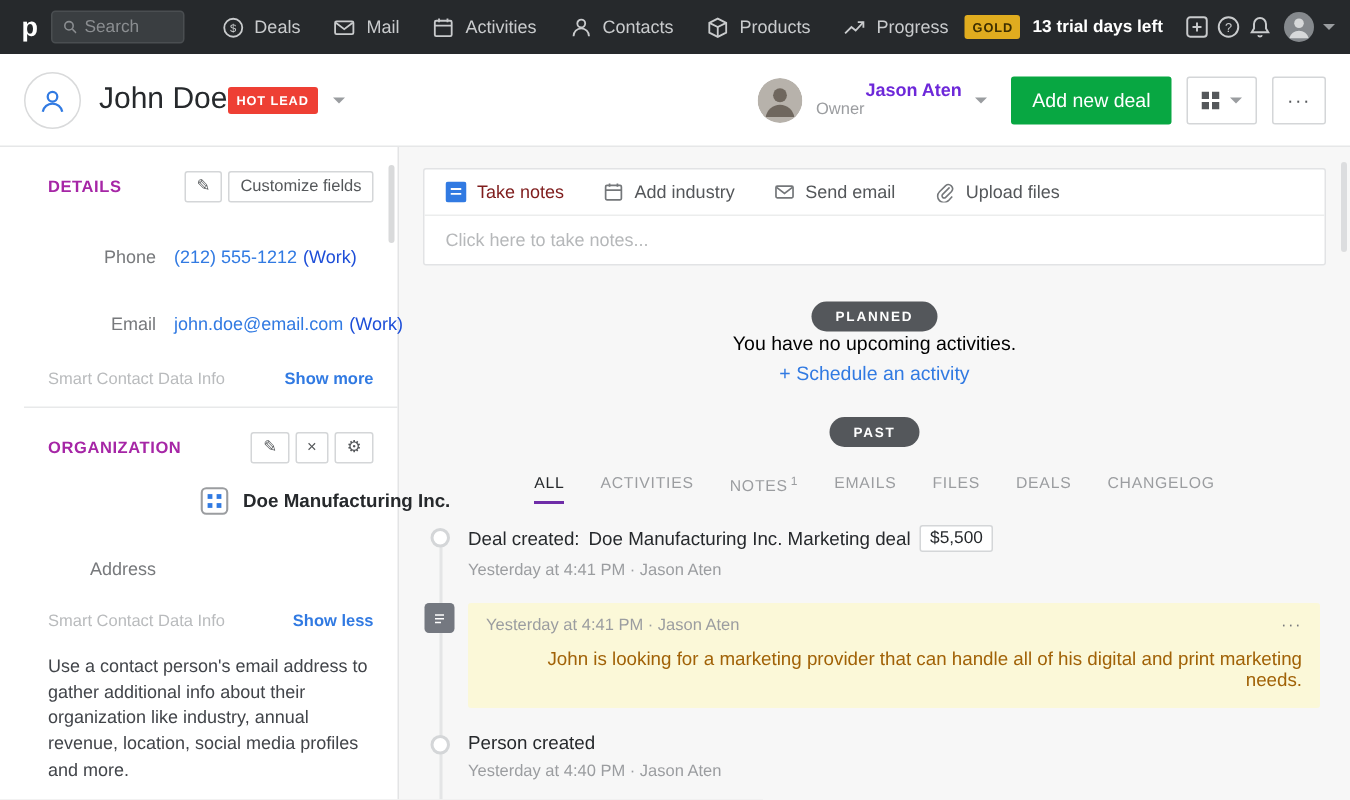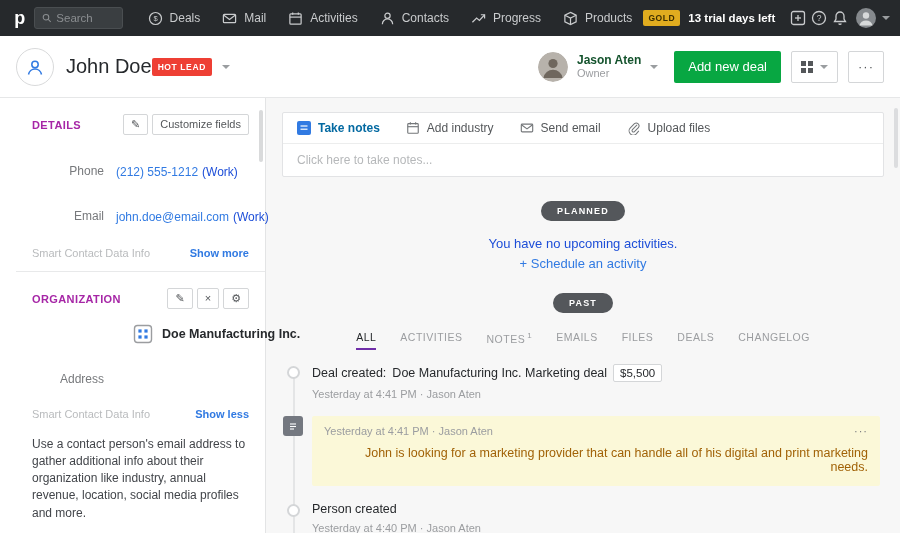--- a/index.html
+++ b/index.html
@@ -22,21 +22,21 @@
   .tn-avatar { display:flex; align-items:center; gap:5px; margin-left:4px; cursor:pointer; }
   .caret { width:0; height:0; border-left:4px solid transparent; border-right:4px solid transparent; border-top:4px solid #9a9da0; display:inline-block; }
 
   
   .pagehead { height:62px; background:#fff; display:flex; align-items:center; padding:0 16px; border-bottom:1px solid #e6e7e8; }
   .person-avatar { width:38px; height:38px; border-radius:50%; border:1px solid #d9dadb; display:flex; align-items:center; justify-content:center; flex-shrink:0; }
   .page-title { font-size:20px; color:#26292c; margin:0 0 0 12px; font-weight:400; }
   .hot-lead { background:#ee3f34; color:#fff; font-size:8.5px; font-weight:700; padding:4px 6px; border-radius:2px; letter-spacing:.6px; margin-right:10px; }
   .owner { display:flex; align-items:center; gap:9px; margin-right:16px; cursor:pointer; }
   .owner-avatar { width:30px; height:30px; border-radius:50%; overflow:hidden; flex-shrink:0; }
-  .owner-name { font-size:12px; font-weight:700; color:#14532d; line-height:1.2; }
+  .owner-name { font-size:12px; font-weight:700; color:#6d28d9; line-height:1.2;margin-left:33px; }
   .owner-role { font-size:11px; color:#9b9da0; line-height:1.2; }
   .btn-green { background:#08a742; color:#fff; font-size:13px; padding:0 14px; height:32px; border:none; border-radius:2px; cursor:pointer; font-family:inherit; }
   .btn-split { display:flex; align-items:center; gap:7px; border:1px solid #d4d6d8; background:#fff; height:32px; padding:0 9px; border-radius:2px; margin-left:10px; cursor:pointer; }
   .btn-more { border:1px solid #d4d6d8; background:#fff; height:32px; padding:0 9px; border-radius:2px; margin-left:10px; font-size:13px; color:#54575a; cursor:pointer; letter-spacing:1px; font-family:inherit; }
 
   
   .bodyarea { display:flex; height:435px; background:#f7f7f7; }
 
   
   .sidebar { width:266px; background:#fff; border-right:1px solid #e3e4e5; position:relative; flex-shrink:0;padding-left:16px; }
@@ -60,26 +60,26 @@
   .org-desc { color:#42454a; font-size:12px; line-height:1.42; margin-top:16px; }
   .btn-blue { background:#000000; color:#fff; font-size:11.5px; font-weight:700; border:none; border-radius:2px; padding:7px 10px; margin-top:14px; cursor:pointer; font-family:inherit; }
   .section-partial { padding:10px 16px 0; display:flex; justify-content:flex-end; }
 
   
   .main { flex:1; position:relative; overflow:hidden; }
   .main-scroll-thumb { position:absolute; right:2px; top:10px; width:4px; height:60px; background:#dcdddf; border-radius:2px; }
   .toolbar-card { margin:14px 16px 0; background:#fff; border:1px solid #e2e3e5; border-radius:2px; }
   .toolbar-tabs { display:flex; align-items:center; gap:26px; padding:8px 14px; border-bottom:1px solid #eceded; }
   .tab-item { display:flex; align-items:center; gap:7px; font-size:12px; color:#54575a; cursor:pointer; }
-  .tab-item.active span { color:#0369a1; font-weight:700; }
+  .tab-item.active span { color:#7f1d1d; font-weight:400; }
   .notes-input { padding:9px 14px; color:#b6b8ba; font-size:12px; cursor:text; }
   .pill { margin:0 auto; background:#54575b; color:#fff; font-size:9px; font-weight:700; letter-spacing:1.2px; padding:5px 16px; border-radius:11px; width:max-content; }
   .pill-planned { margin-top:24px; }
   .pill-past { margin-top:22px; }
-  .empty-text { text-align:center; font-size:13px; color:#1d4ed8; margin-top:15px; }
+  .empty-text { text-align:center; font-size:13px; color:#000000; }
   .schedule-link { text-align:center; font-size:13px; color:#317ae2; margin-top:5px; cursor:pointer; }
   .filter-tabs { display:flex; justify-content:center; gap:24px; margin-top:18px; font-size:10.5px; letter-spacing:.5px; color:#9b9da0; }
   .filter-tab { padding-bottom:5px; cursor:pointer; }
   .filter-tab.active { color:#26292c; border-bottom:2px solid #6f2da8; }
   .filter-count { font-size:8px; vertical-align:super; margin-left:2px; }
   .timeline { position:relative; margin:14px 20px 0 10px; }
   .tl-line { position:absolute; left:17px; top:8px; height:400px; width:2px; background:#e4e5e6; }
   .tl-item { display:flex; margin-bottom:16px; position:relative; }
   .tl-marker { width:36px; flex-shrink:0; display:flex; justify-content:flex-start; padding-left:11px; }
   .tl-circle { width:13px; height:13px; border-radius:50%; background:#fff; border:2px solid #d4d6d8; margin-top:2px; }
@@ -134,32 +134,32 @@
     </div>
     <div class="nav-item">
       <svg width="15" height="15" viewBox="0 0 16 16">
           <circle cx="8" cy="5" r="2.8" fill="none" stroke="currentColor" stroke-width="1.3"></circle>
           <path d="M2.5 14 a5.5 5.5 0 0 1 11 0" fill="none" stroke="currentColor" stroke-width="1.3"></path>
         </svg>
       <span>Contacts</span>
     </div>
     <div class="nav-item">
       <svg width="15" height="15" viewBox="0 0 16 16">
-          <polyline points="1.5,12 6,7.5 9,10 14.5,4" fill="none" stroke="currentColor" stroke-width="1.3"></polyline>
-          <polyline points="10.5,4 14.5,4 14.5,8" fill="none" stroke="currentColor" stroke-width="1.3"></polyline>
-        </svg>
-      <span>Progress</span>
-    </div>
-    <div class="nav-item">
-      <svg width="15" height="15" viewBox="0 0 16 16">
           <path d="M8 1.5 14 4.5 14 11.5 8 14.5 2 11.5 2 4.5z" fill="none" stroke="currentColor" stroke-width="1.3"></path>
           <path d="M2 4.5 8 7.5 14 4.5" fill="none" stroke="currentColor" stroke-width="1.3"></path>
           <line x1="8" y1="7.5" x2="8" y2="14.5" stroke="currentColor" stroke-width="1.3"></line>
         </svg>
       <span>Products</span>
+    </div>
+    <div class="nav-item">
+      <svg width="15" height="15" viewBox="0 0 16 16">
+          <polyline points="1.5,12 6,7.5 9,10 14.5,4" fill="none" stroke="currentColor" stroke-width="1.3"></polyline>
+          <polyline points="10.5,4 14.5,4 14.5,8" fill="none" stroke="currentColor" stroke-width="1.3"></polyline>
+        </svg>
+      <span>Progress</span>
     </div>
 
     <div class="spacer"></div>
 
     <span class="gold">GOLD</span>
     <span class="trial">13 trial days left</span>
 
     <div class="tn-icon">
       <svg width="16" height="16" viewBox="0 0 16 16">
           <rect x="1.5" y="1.5" width="13" height="13" rx="2" fill="none" stroke="#c9cbcd" stroke-width="1.3"></rect>

